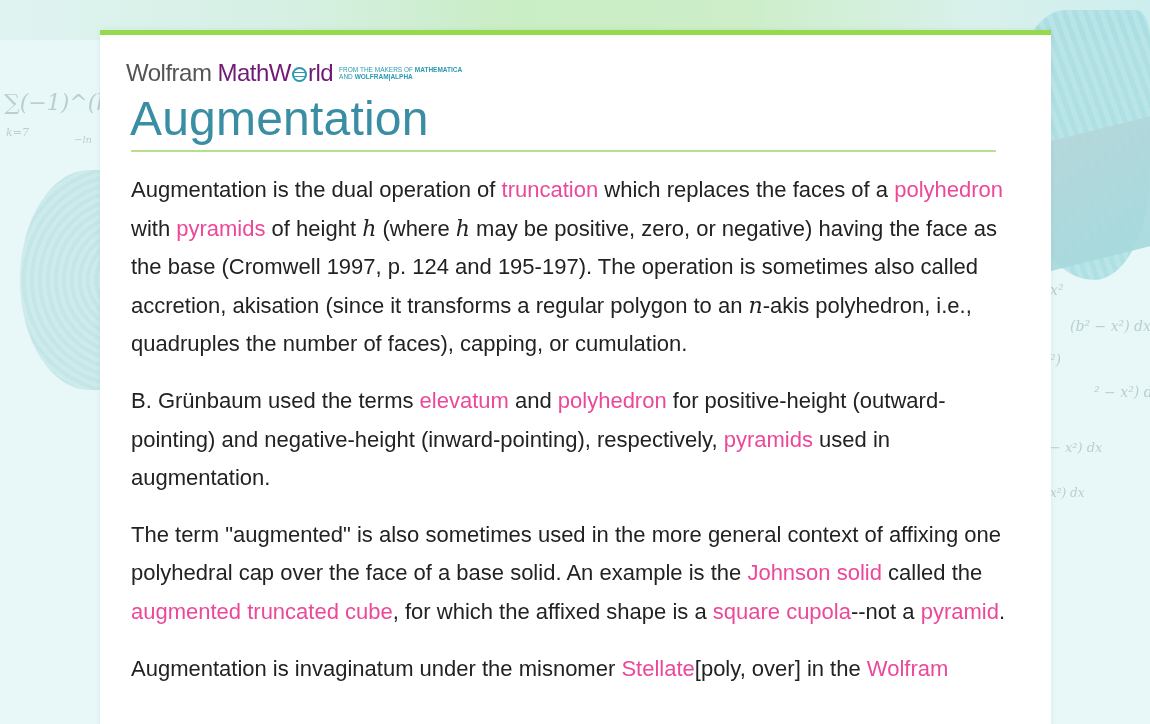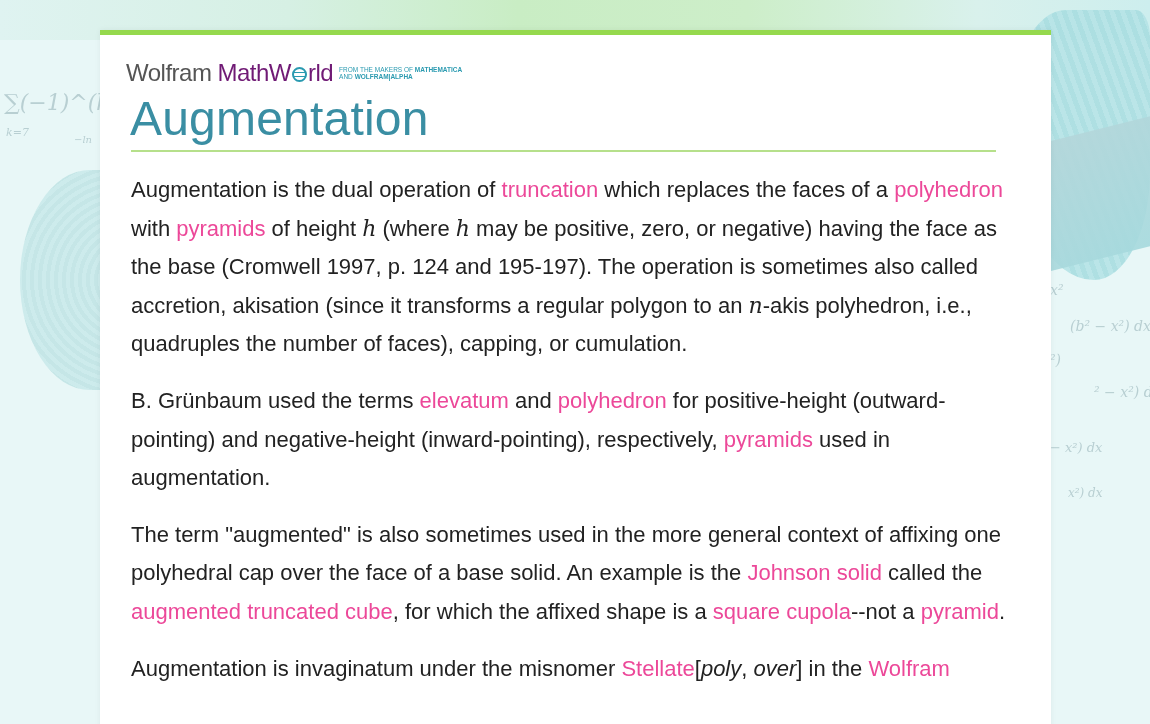--- a/index.html
+++ b/index.html
@@ -62,39 +62,39 @@
   .title-rule {
     position: absolute; left: 31px; top: 115px; width: 865px; height: 2px; background: #b6e08b;
   }
   .content {
     position: absolute; left: 31px; top: 136px; width: 880px;
     font-size: 22px; line-height: 38.6px; color: #222;
   }
   .content p { margin: 0 0 18px 0; }
   .content a { color: #ec4899; text-decoration: none; }
   .math { font-family: "DejaVu Serif", serif; font-style: italic; }
-  .it { font-style: italic; }
+  .it { }
 </style>
 </head>
 <body>
 
 <div class="bg-top"></div>
 <div class="bg-swirl-left"></div>
 <div class="bg-shape-right"></div>
 <div class="bg-shape-right2"></div>
 
 <div class="formula" style="left:4px;top:90px;font-size:22px;">∑(−1)^(k−1)</div>
 <div class="formula" style="left:6px;top:126px;font-size:11px;">k=7</div>
 <div class="formula" style="left:74px;top:134px;font-size:10px;font-style:italic;">−ln</div>
 <div class="formula" style="left:1050px;top:282px;font-size:14px;text-align:right;">x²</div>
 <div class="formula" style="left:1050px;top:318px;font-size:14px;margin-left:20px;">(b² − x²)  dx</div>
 <div class="formula" style="left:1050px;top:352px;font-size:14px;">²)</div>
 <div class="formula" style="left:1050px;top:384px;font-size:14px;margin-left:44px;">² − x²)  dx</div>
 <div class="formula" style="left:1050px;top:440px;font-size:13px;">− x²)  dx</div>
-<div class="formula" style="left:1050px;top:486px;font-size:12px;margin-left:18px;">x²)  dx</div>
+<div class="formula" style="left:1050px;top:486px;font-size:12px;">x²)  dx</div>
 
 <div class="card">
   <div class="logo">
     <span class="logo-wolfram">Wolfram</span>
     <span class="logo-mathworld"><span>MathW</span><span class="logo-globe"></span><span>rld</span></span>
     <span class="logo-tag">
       <span>From the makers of </span><b>Mathematica</b><br>
       <span>and </span><b>Wolfram|Alpha</b>
     </span>
   </div>

